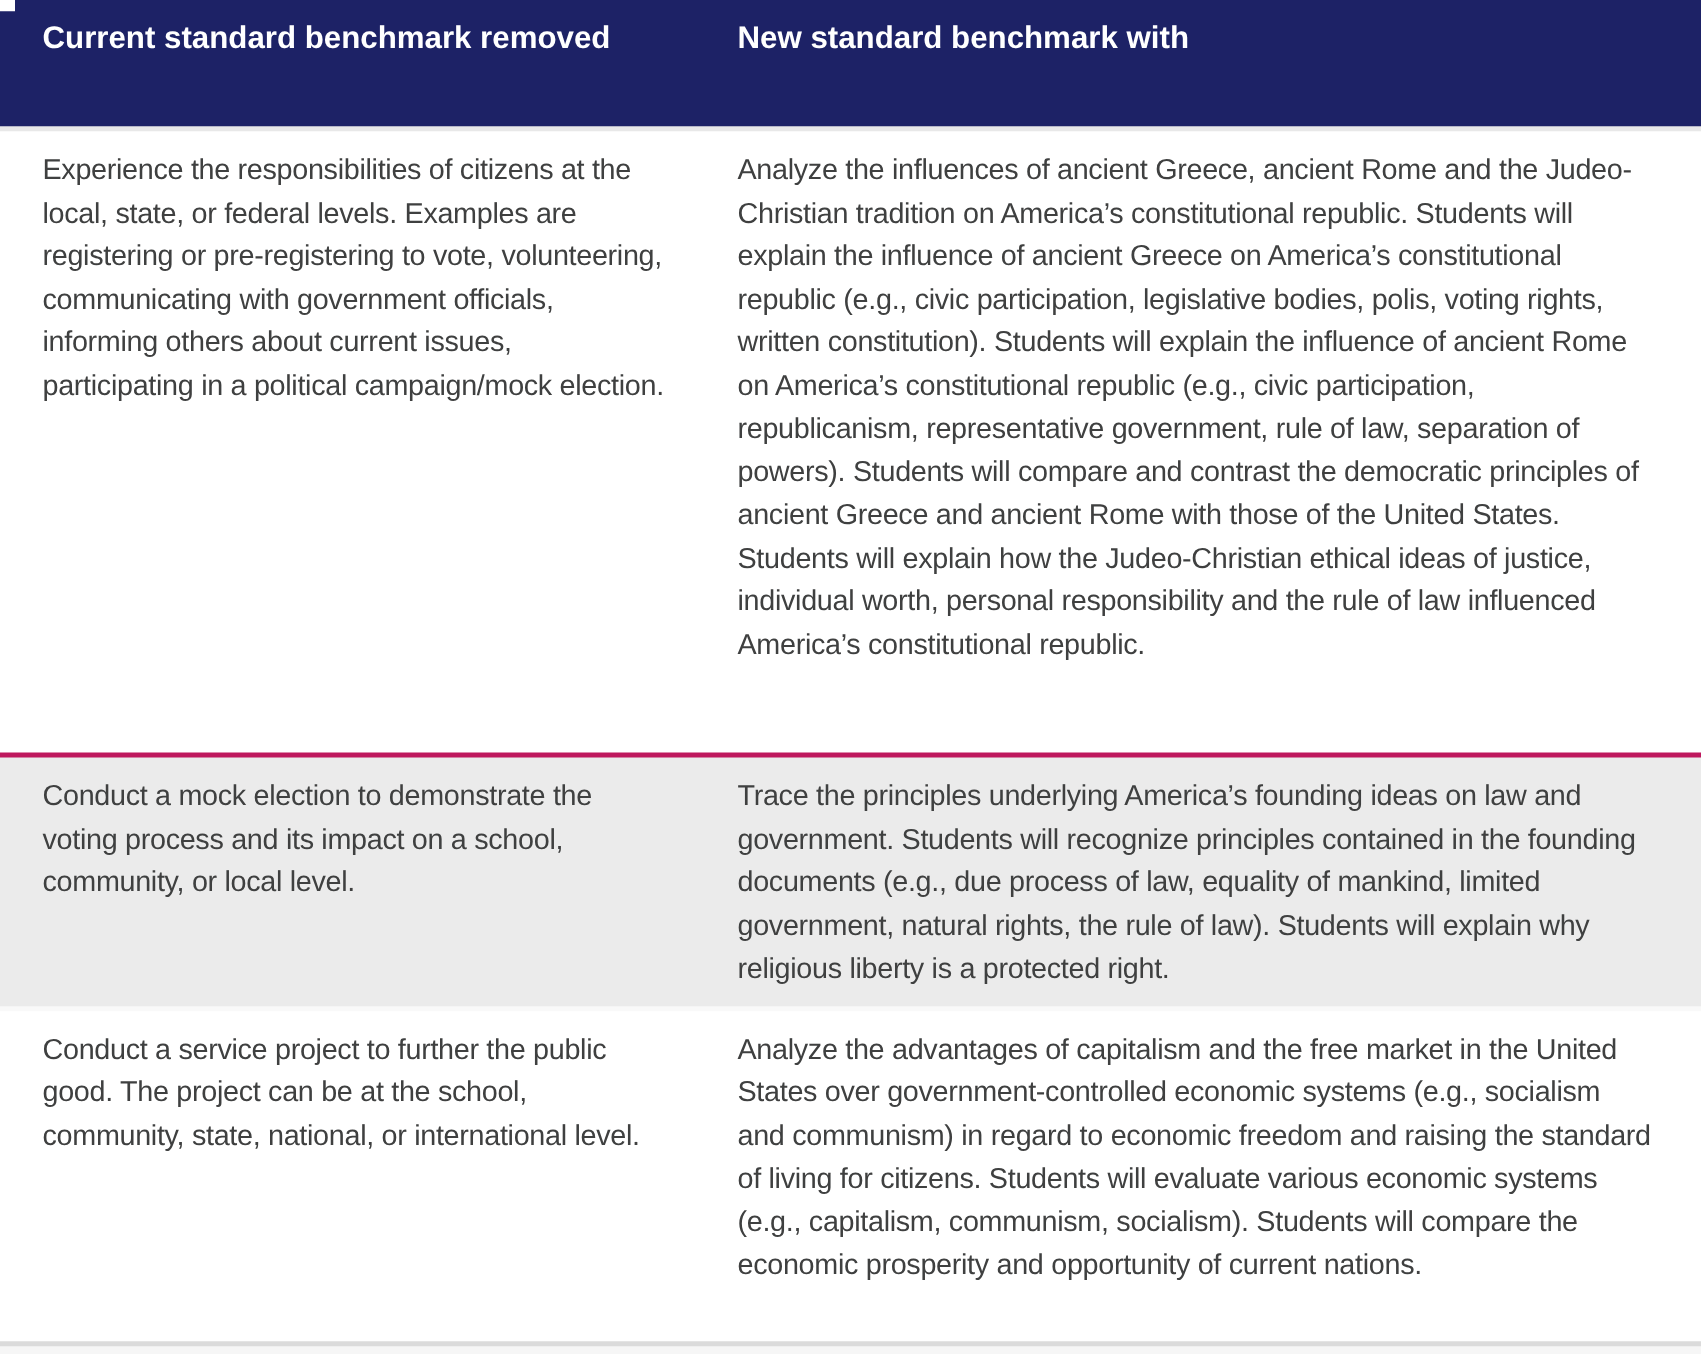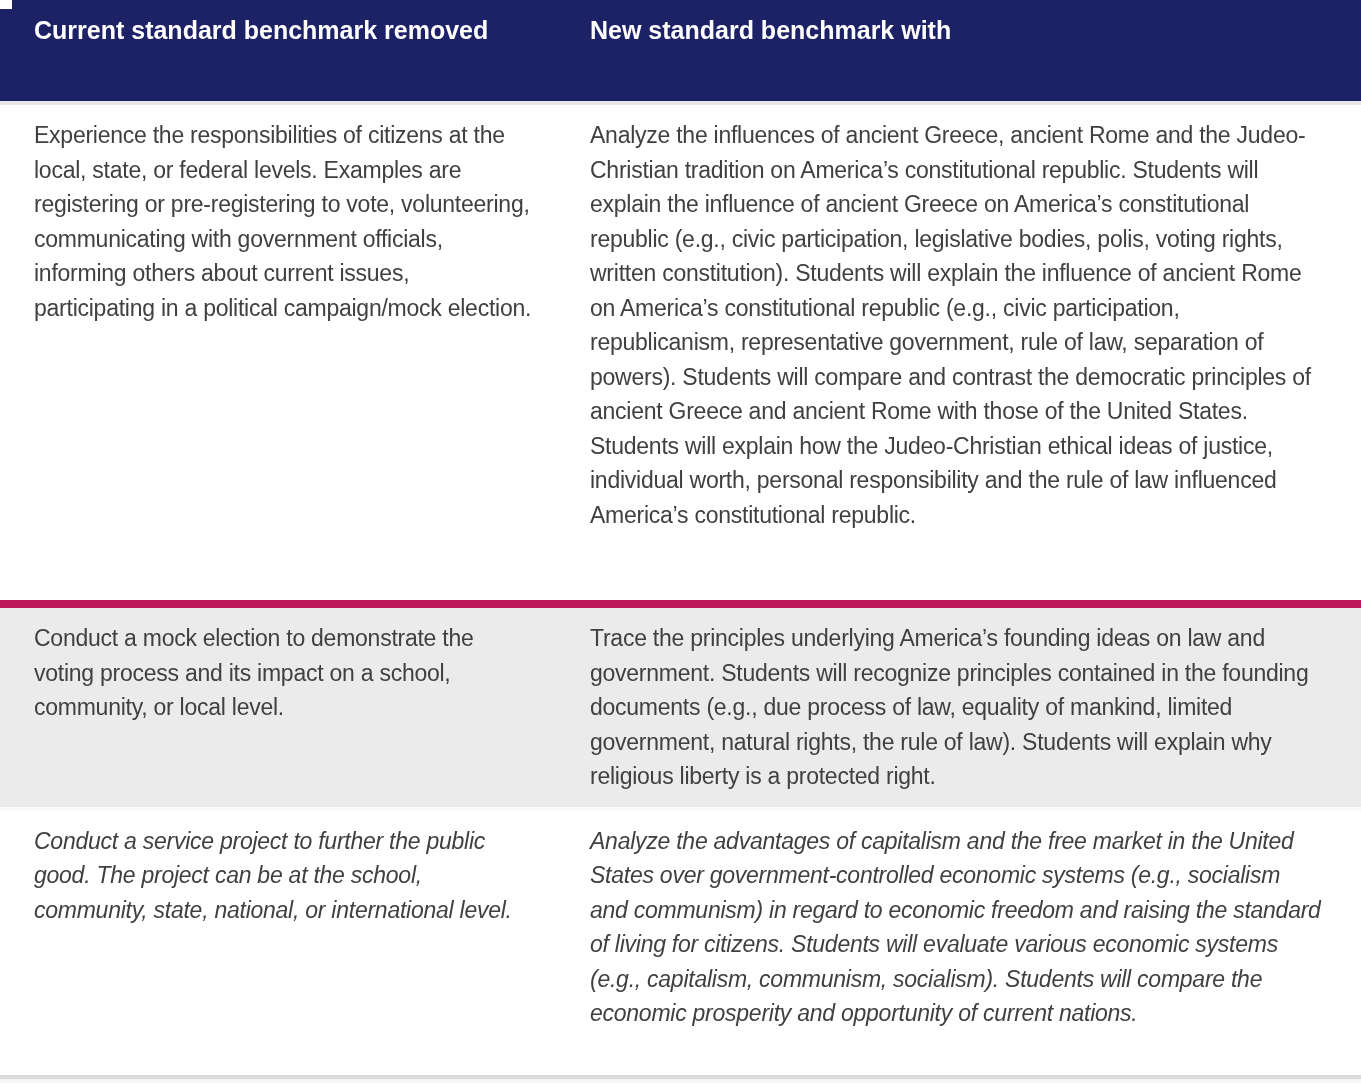--- a/index.html
+++ b/index.html
@@ -53,23 +53,23 @@
     line-height: 34.5px;
     letter-spacing: -0.25px;
     padding: 13px 24px 13px 34px;
     box-sizing: border-box;
     background: #FFFFFF;
   }
   tbody td.td-added { padding-left: 30px; padding-right: 38px; }
 
   tr.row-1 td { height: 501px; }
   tr.row-2 td { height: 192px; background: #EBEBEB; }
-  tr.row-3 td { height: 268px; font-style: italic; }
+  tr.row-3 td { height: 268px; }
 
-  tr.row-2 td { border-top: 8px solid #be185d; }
+  tr.row-2 td { border-top: 4px solid #be185d; }
   tr.row-3 td { border-top: 4px solid #F9F9F9; border-bottom: 4px solid #DBDBDB; }
 </style>
 </head>
 <body>
 
 <div class="page">
   <div class="corner-artifact"></div>
 
   <table class="std-table">
     <colgroup>

